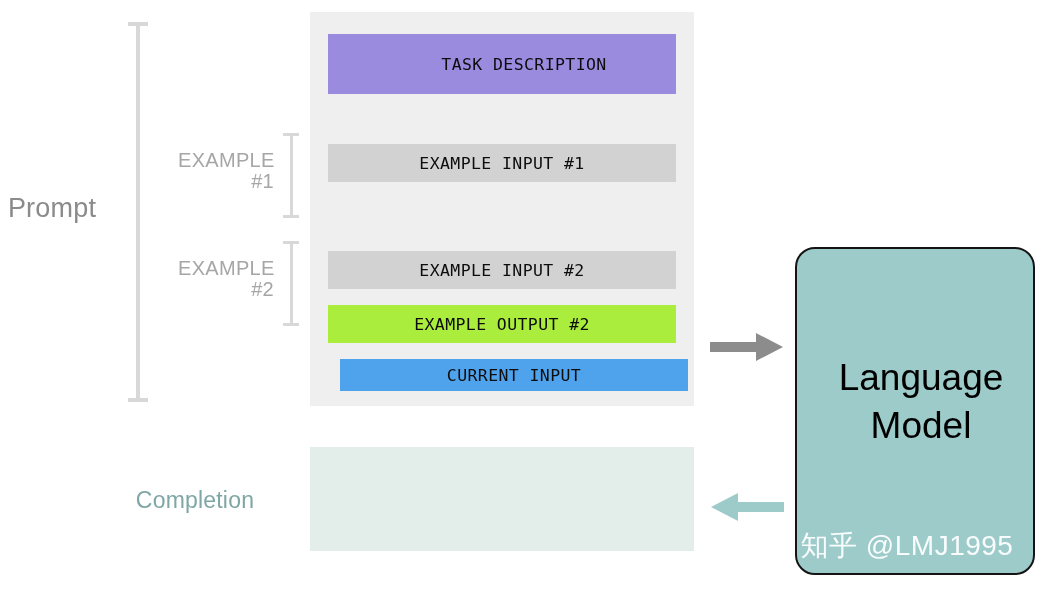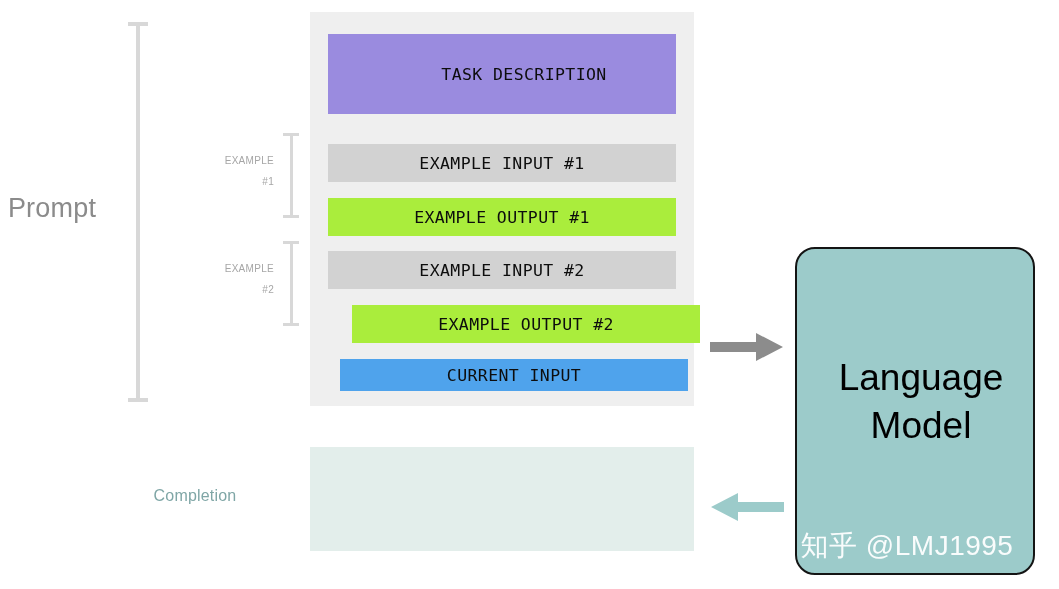--- a/index.html
+++ b/index.html
@@ -71,35 +71,35 @@
     width: 104px;
     text-align: center;
     font-size: 27px;
     color: #8b8b8b;
     letter-spacing: 0.2px;
   }
   .example-label {
     position: absolute;
     width: 96px;
     text-align: right;
-    font-size: 10px;
+    font-size: 20px;
     line-height: 21px;
     color: #a6a6a6;
     letter-spacing: 0.3px;
   }
   #example1-label { left: 178px; top: 150px; }
   #example2-label { left: 178px; top: 258px; }
 
   #completion-label {
     position: absolute;
     left: 100px;
     top: 487px;
     width: 190px;
     text-align: center;
-    font-size: 16px;
+    font-size: 23px;
     color: #7fa6a6;
     letter-spacing: 0.2px;
   }
 
   
   #prompt-panel {
     position: absolute;
     left: 310px;
     top: 12px;
     width: 384px;
@@ -112,25 +112,25 @@
     width: 348px;
     display: flex;
     align-items: center;
     justify-content: center;
     font-family: "DejaVu Sans Mono", "Liberation Mono", monospace;
     font-size: 16.5px;
     letter-spacing: 0.4px;
     color: #0d0d0d;
     box-sizing: border-box;
   }
-  #row-task        { top: 22px;  height: 80px; background: #9a8bdf; padding-left: 44px; }
+  #row-task        { top: 22px;  height: 60px; background: #9a8bdf; padding-left: 44px; }
   #row-ex-in-1     { top: 132px; height: 38px; background: #d2d2d2; }
   #row-ex-out-1    { top: 186px; height: 38px; background: #aaed3c; }
   #row-ex-in-2     { top: 239px; height: 38px; background: #d2d2d2; text-align: center; }
-  #row-ex-out-2    { top: 293px; height: 38px; background: #aaed3c; margin-left: 24px; }
+  #row-ex-out-2    { top: 293px; height: 38px; background: #aaed3c; }
   #row-current-in  { top: 347px; height: 32px; background: #4fa3ec; margin-left: 12px; }
 
   
   #completion-panel {
     position: absolute;
     left: 310px;
     top: 447px;
     width: 384px;
     height: 104px;
     background: #e3eeeb;
@@ -204,21 +204,20 @@
 #2</div>
   <div class="bracket" id="example2-bracket">
     <div class="cap top"></div>
     <div class="stem"></div>
     <div class="cap bottom"></div>
   </div>
 
   <div id="prompt-panel">
     <div class="prompt-row" id="row-task">TASK DESCRIPTION</div>
     <div class="prompt-row" id="row-ex-in-1">EXAMPLE INPUT #1</div>
-    <div class="prompt-row" id="row-ex-out-1">EXAMPLE OUTPUT #1</div>
     <div class="prompt-row" id="row-ex-in-2">EXAMPLE INPUT #2</div>
     <div class="prompt-row" id="row-ex-out-2">EXAMPLE OUTPUT #2</div>
     <div class="prompt-row" id="row-current-in">CURRENT INPUT</div>
   </div>
 
   <div id="completion-label">Completion</div>
   <div id="completion-panel"></div>
 
   <div class="arrow" id="arrow-to-model">
     <svg width="74" height="38" viewBox="0 0 74 38" xmlns="http://www.w3.org/2000/svg">

